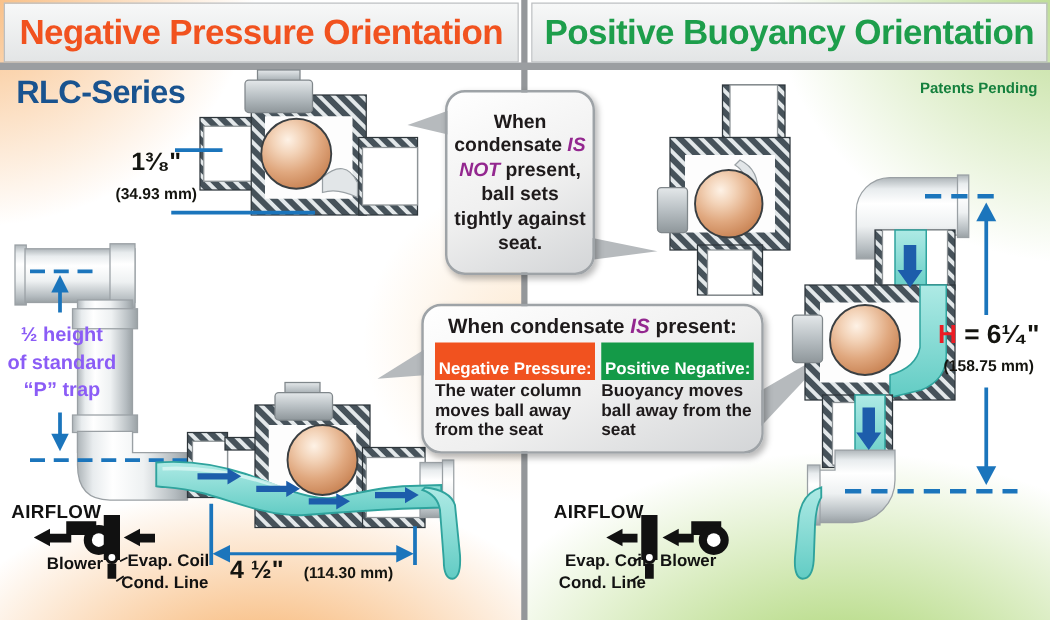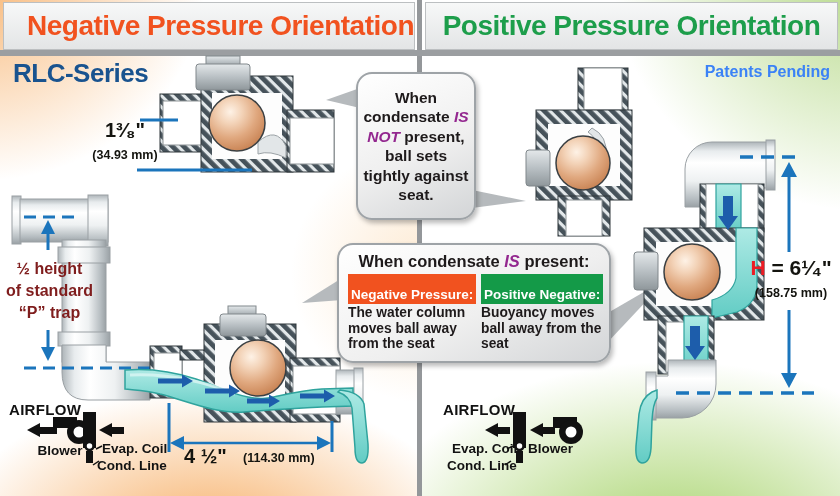--- a/index.html
+++ b/index.html
@@ -14,32 +14,32 @@
       #fff;}
   .panel-right{left:421px;width:419px;
     background:
       radial-gradient(120% 95% at 106% -5%, rgba(150,200,85,.70), rgba(150,200,85,0) 50%),
       radial-gradient(160% 85% at 60% 112%, rgba(140,198,63,.80), rgba(140,198,63,0) 46%),
       #fff;}
   .divider{position:absolute;left:417px;top:0;width:5px;height:496px;background:#94979a;}
   .header-band{position:absolute;left:0;top:50px;width:840px;height:6px;background:#9b9ea1;}
   .header{position:absolute;top:2px;height:46px;border:1px solid #bcbfc1;
           background:linear-gradient(#f7f8f8,#e3e5e6);display:flex;align-items:center;justify-content:center;}
-  .header-left{left:3px;width:410px;justify-content:flex-end;}
+  .header-left{left:3px;width:410px;}
   .header-right{left:425px;width:411px;}
   .header span{font-size:28px;font-weight:bold;letter-spacing:-.5px;}
   .header-left span{color:#F1521F;}
   .header-right span{color:#1D9E4B;}
   .art{position:absolute;left:0;top:0;z-index:1;}
   .txt{position:absolute;z-index:3;font-weight:bold;}
   .rlc{left:13px;top:58px;font-size:26px;color:#19538F;letter-spacing:-.5px;}
-  .patents{left:700px;top:63px;width:130px;text-align:right;font-size:16px;color:#3b82f6;}
+  .patents{left:700px;top:63px;width:130px;text-align:right;font-size:12px;color:#15803d;}
   .dim-big{font-size:20px;color:#14140f;}
   .dim-mm{font-size:12.5px;color:#14140f;}
-  .ptrap{left:1px;top:258px;width:97px;text-align:center;font-size:16px;line-height:22px;color:#7f1d1d;}
+  .ptrap{left:1px;top:258px;width:97px;text-align:center;font-size:16px;line-height:22px;color:#8b5cf6;}
   .heq{left:742px;top:256px;width:98px;text-align:center;font-size:21px;color:#14140f;white-space:nowrap;}
   .hmm{left:742px;top:286px;width:98px;text-align:center;}
   .hnote{left:697px;top:423px;width:122px;font-size:15.5px;line-height:18.5px;color:#1b1718;}
   .red{color:#EC1C24;}
   .air-title{font-size:15px;color:#121212;letter-spacing:.3px;}
   .air-lbl{font-size:13.5px;color:#121212;}
   .bubble{position:absolute;z-index:2;border:2px solid #9ea3a7;border-radius:16px;
           background:linear-gradient(155deg,#ffffff 0%,#efefef 55%,#d3d5d7 100%);
           box-shadow:2px 3px 5px rgba(0,0,0,.28);}
   .bubble1{left:356px;top:72px;width:120px;height:148px;display:flex;align-items:center;justify-content:flex-start;
@@ -60,21 +60,21 @@
 
   <div class="panel panel-left"></div>
   <div class="panel panel-right"></div>
   <div class="divider"></div>
   <div class="header-band"></div>
 
   <div class="header header-left">
     <span>Negative Pressure Orientation</span>
   </div>
   <div class="header header-right">
-    <span>Positive Pressure Orientation</span>
+    <span>Positive Buoyancy Orientation</span>
   </div>
 
   <svg class="art" width="840" height="496" viewBox="0 0 840 496">
     <defs>
       <pattern id="hatch" width="8" height="8" patternUnits="userSpaceOnUse" patternTransform="rotate(45)">
         <rect width="8" height="8" fill="#46525a"></rect>
         <rect width="8" height="3.2" fill="#e3e8ea"></rect>
       </pattern>
       <linearGradient id="pipeV" x1="0" y1="0" x2="0" y2="1">
         <stop offset="0" stop-color="#aeb5b9"></stop>

